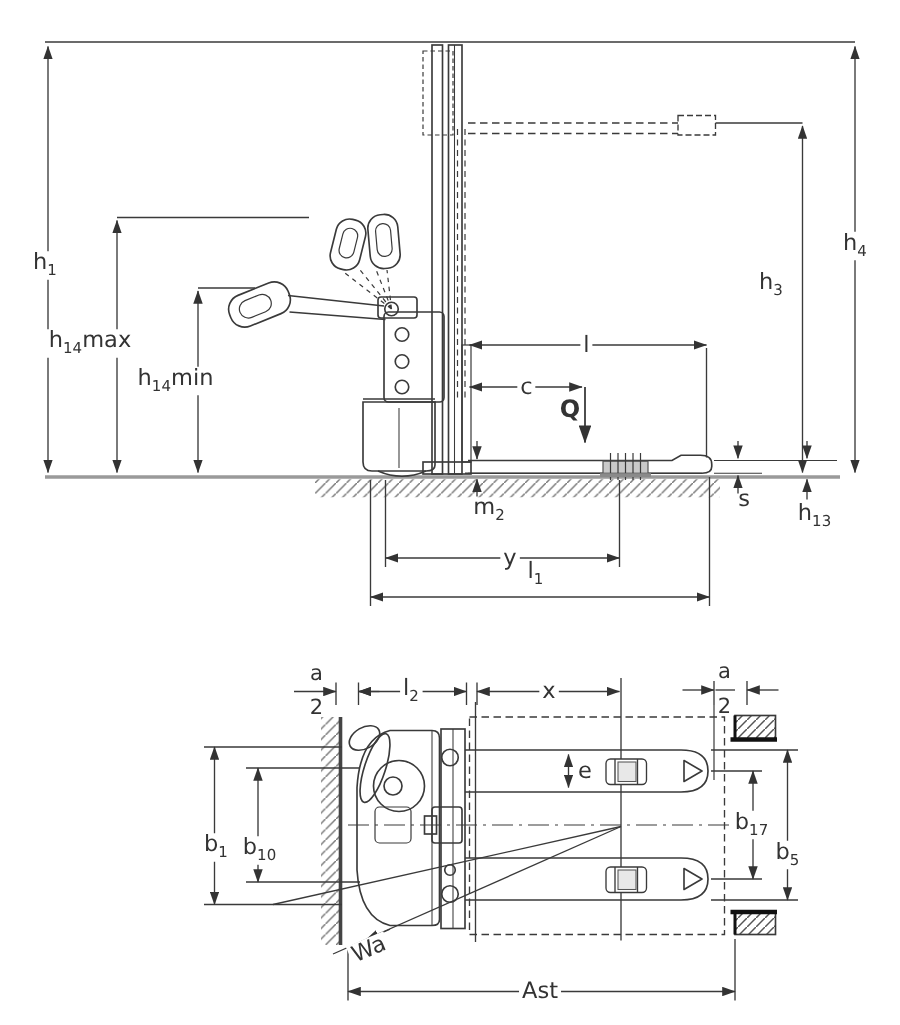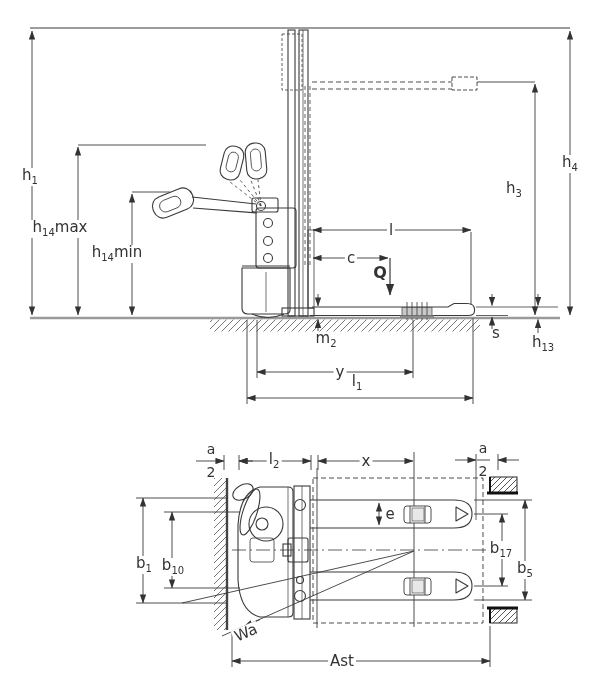--- a/index.html
+++ b/index.html
@@ -236,15 +236,15 @@
 <span class="lbl" style="left:274px;top:461px"><span>l</span><sub>2</sub></span>
 <span class="lbl" style="left:366px;top:461px"><span>x</span></span>
 <span class="lbl frac nobg" style="left:483px;top:448px"><span>a</span></span>
 <span class="lbl frac nobg" style="left:483px;top:471px"><span>2</span></span>
 <span class="lbl nobg" style="left:390px;top:514px"><span>e</span></span>
 <span class="lbl" style="left:144px;top:565px"><span>b</span><sub>1</sub></span>
 <span class="lbl" style="left:173px;top:567px"><span>b</span><sub>10</sub></span>
 <span class="lbl" style="left:501px;top:550px"><span>b</span><sub>17</sub></span>
 <span class="lbl" style="left:525px;top:570px"><span>b</span><sub>5</sub></span>
 <span class="lbl rot" style="left:246px;top:633px"><span>Wa</span></span>
-<span class="lbl" style="left:342px;top:661px"><span>Ast</span></span>
+<span class="lbl" style="left:360px;top:661px"><span>Ast</span></span>
 
 </div>
 
 </body></html>

